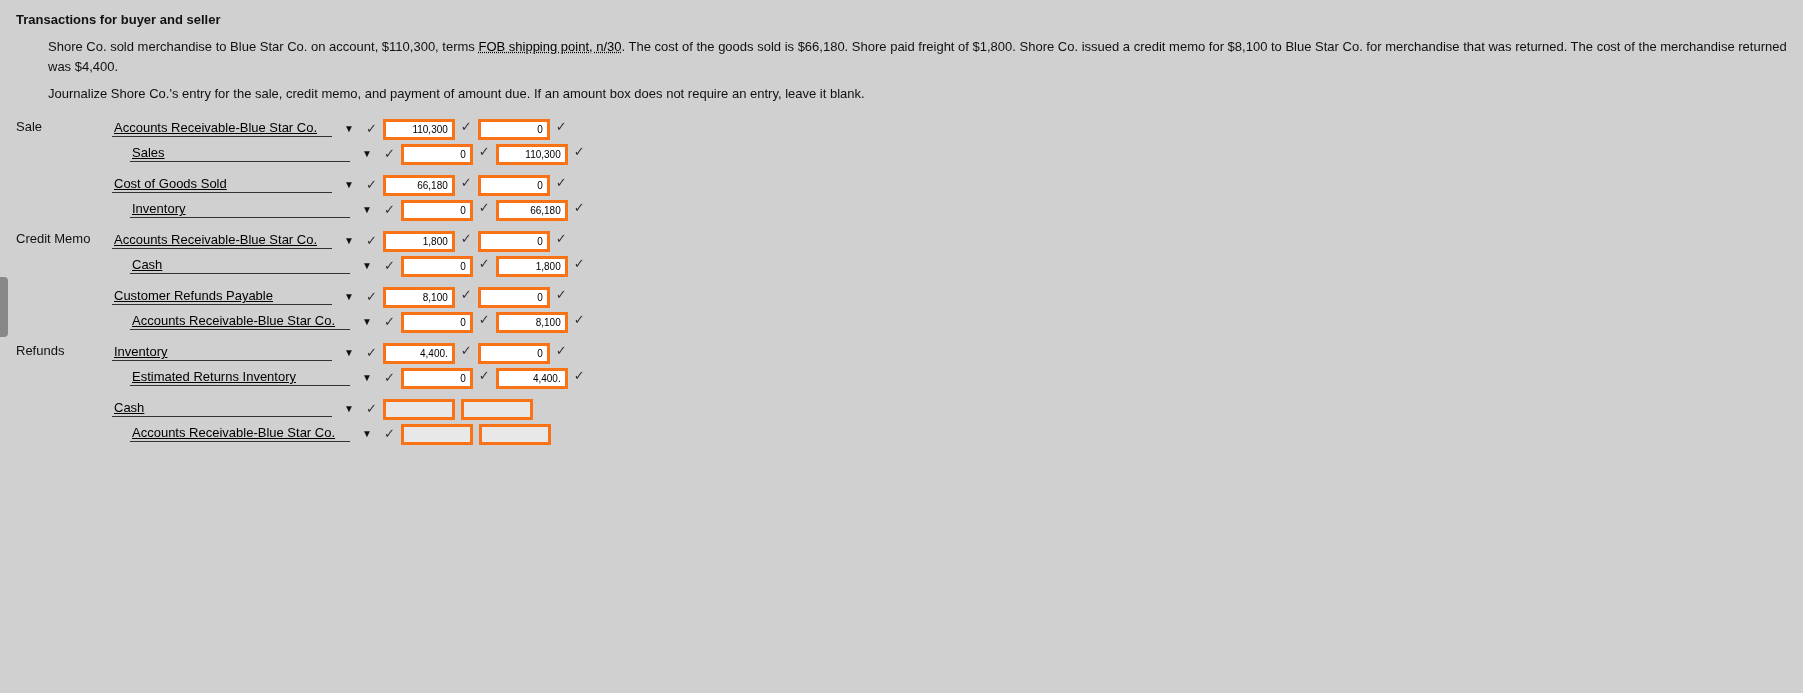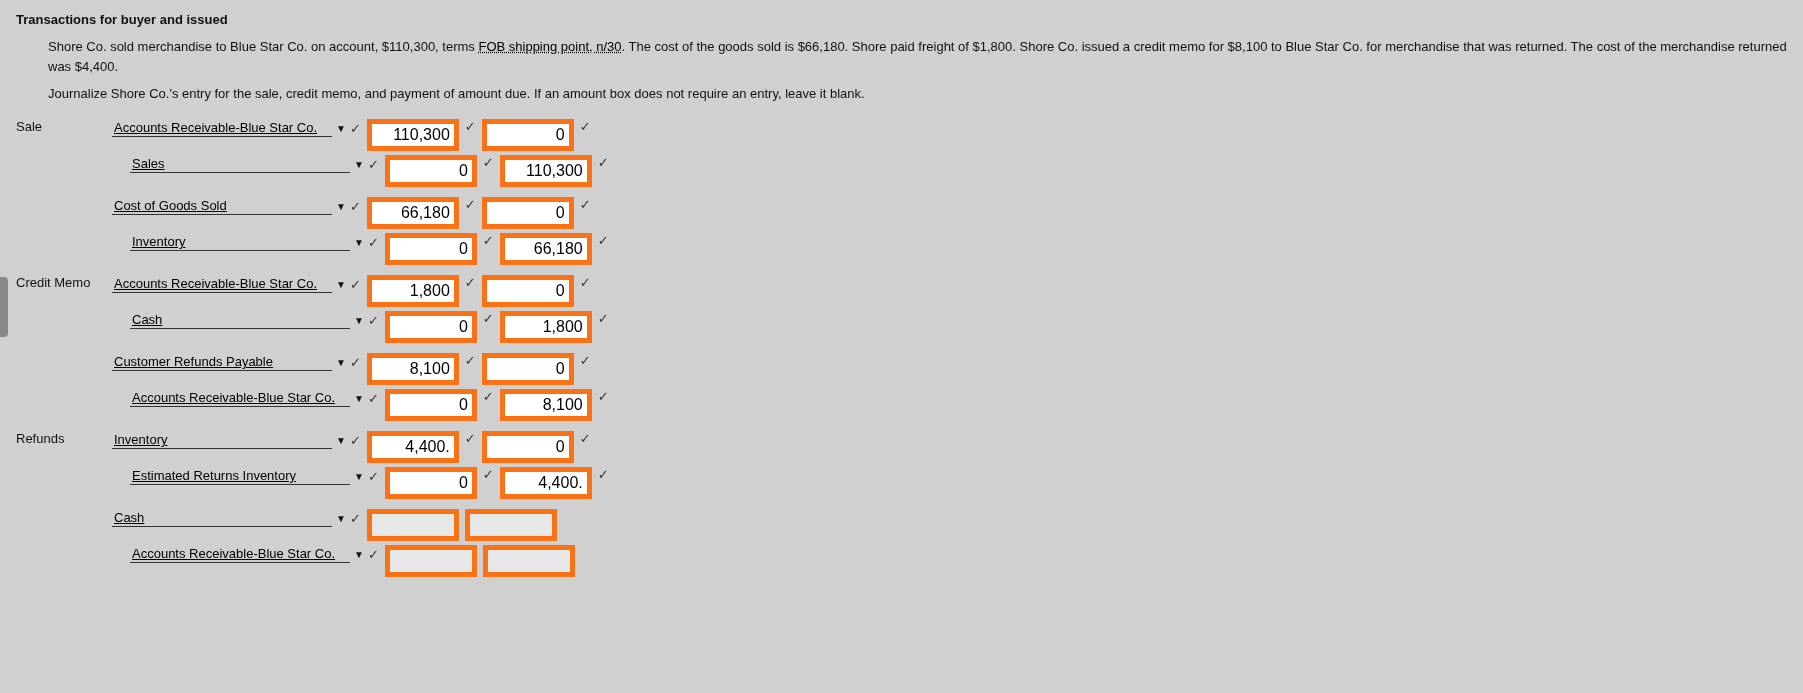--- a/index.html
+++ b/index.html
@@ -38,21 +38,21 @@
     }
     .row-label {
       width: 90px;
       font-size: 13px;
       font-weight: normal;
       flex-shrink: 0;
     }
     .account-select-wrapper {
       display: flex;
       align-items: center;
-      gap: 4px;
+      gap: 12px;
     }
     .account-select {
       border: none;
       border-bottom: 1px solid #333;
       background: transparent;
       font-size: 13px;
       min-width: 220px;
       padding: 1px 2px;
       appearance: none;
       -webkit-appearance: none;
@@ -66,24 +66,24 @@
     .dropdown-arrow {
       font-size: 10px;
       cursor: pointer;
     }
     .check-icon {
       color: #333;
       font-size: 13px;
       cursor: pointer;
     }
     .amount-input {
-      width: 92px;
-      border: 5px solid #f97316;
+      width: 72px;
+      border: 3px solid #f97316;
       background: #fff;
-      font-size: 16px;
+      font-size: 10px;
       text-align: right;
       padding: 2px 4px;
     }
     .amount-input.empty {
       background: #e8e8e8;
     }
     .section-gap {
       margin-bottom: 10px;
     }
     .fob-highlight {
@@ -98,21 +98,21 @@
       height: 60px;
       background: #888;
       border-radius: 0 4px 4px 0;
     }
   </style>
 </head>
 <body>
 
 <div class="left-bar"></div>
 
-<div class="page-title">Transactions for buyer and issued</div>
+<div class="page-title">Transactions for buyer and seller</div>
 
 <div class="description">
   Shore Co. sold merchandise to Blue Star Co. on account, $110,300, terms <span class="fob-highlight">FOB shipping point, n/30</span>. The cost of the goods sold is $66,180. Shore paid freight of $1,800. Shore Co. issued a credit memo for $8,100 to Blue Star Co. for merchandise that was returned. The cost of the merchandise returned was $4,400.
 </div>
 
 <div class="instruction">Journalize Shore Co.'s entry for the sale, credit memo, and payment of amount due. If an amount box does not require an entry, leave it blank.</div>
 
 <div class="journal-area">
 
   <div class="journal-row">

